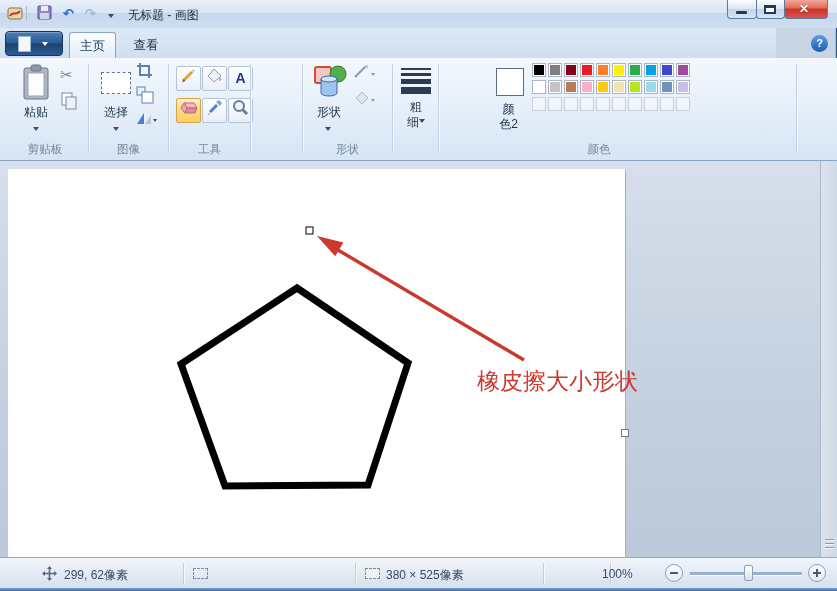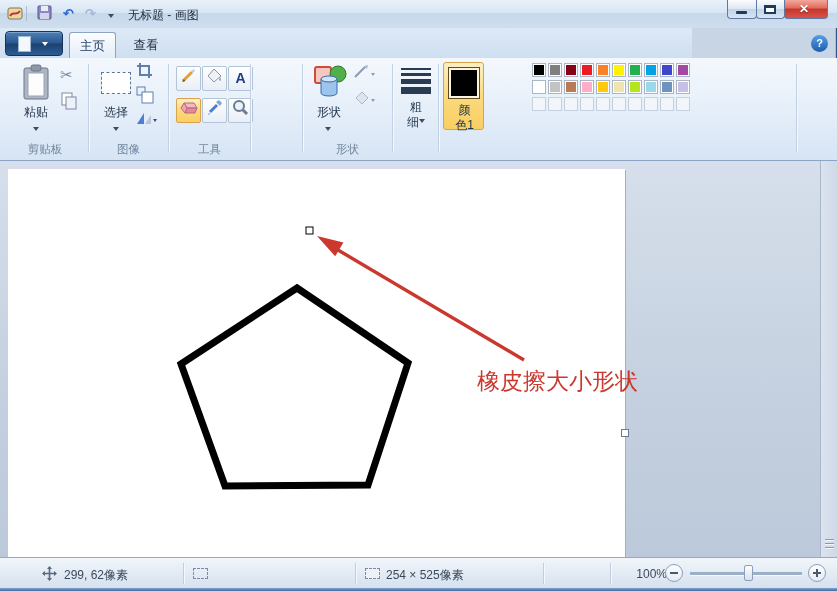--- a/index.html
+++ b/index.html
@@ -13,21 +13,21 @@
     background:linear-gradient(#e9f1fa 0%,#d7e5f3 45%,#c6d8ec 46%,#cfdeef 100%);}
   .qat-ico{position:absolute;top:5px;width:17px;height:17px;text-align:center;line-height:17px;font-size:13px;}
   #title-text{position:absolute;left:128px;top:7px;font-size:12px;color:#1c2a3a;}
   .winbtn{position:absolute;top:0;height:19px;border:1px solid #5e79a4;border-top:none;
     background:linear-gradient(#fbfdfe,#dce7f2 48%,#c3d4e7 52%,#d8e4f0);border-radius:0 0 4px 4px;}
   #btn-close{background:linear-gradient(#f4a79d,#e06b59 45%,#c6352c 50%,#d8544a);}
   .glyph-min{position:absolute;left:8px;top:11px;width:11px;height:3px;background:#1d3a5f;border-radius:1px;}
   .glyph-max{position:absolute;left:7px;top:5px;width:12px;height:9px;border:2px solid #1d3a5f;border-top-width:3px;background:#fff;}
   .glyph-x{position:absolute;left:14px;top:3px;width:14px;height:12px;color:#fff;font-weight:bold;font-size:12px;line-height:12px;text-shadow:0 1px 1px #7c1812;}
   
-  #tabrow{position:absolute;left:0;top:28px;width:692px;height:30px;
+  #tabrow{position:absolute;left:0;top:28px;width:776px;height:30px;
     background:linear-gradient(#dde9f6,#cfdff0);}
   #paint-menu{position:absolute;left:5px;top:3px;width:58px;height:25px;border-radius:4px;
     border:1px solid #16335c;background:linear-gradient(#4d80b4,#2a5791 48%,#1c416f 52%,#2d5d94);box-shadow:inset 0 1px 0 #7ba3cd;}
   .docico{position:absolute;left:12px;top:4px;width:13px;height:16px;background:#f4f8fc;border-radius:1px;box-shadow:inset 0 0 0 1px #9db6d2;}
   .tab{position:absolute;top:4px;height:26px;font-size:12.5px;color:#234;text-align:center;line-height:26px;}
   .tab-active{background:linear-gradient(#fcfdfe,#f0f5fb 50%,#e3edf8);border:1px solid #8ba4c4;border-bottom:none;border-radius:3px 3px 0 0;color:#16365c;}
   
   #ribbon{position:absolute;left:0;top:58px;width:837px;height:103px;
     background:linear-gradient(#f4f8fd,#e4eef9 55%,#d6e4f4);border-bottom:1px solid #8ba4c4;}
   .vsep{position:absolute;top:6px;width:1px;height:88px;background:#c2d1e4;box-shadow:1px 0 0 #f4f8fd;}
@@ -226,23 +226,23 @@
         <div class="abs" style="left:5px;top:6px;width:30px;height:2px;background:#2b3b52"></div>
         <div class="abs" style="left:5px;top:11px;width:30px;height:3px;background:#2b3b52"></div>
         <div class="abs" style="left:5px;top:17px;width:30px;height:5px;background:#2b3b52"></div>
         <div class="abs" style="left:5px;top:25px;width:30px;height:7px;background:#2b3b52"></div>
         <div class="rlabel abs" style="left:10px;top:38px;width:20px;line-height:15px"><span>粗细</span><span class="dd"></span></div>
       </div>
     </div>
     <div class="vsep" style="left:438px"></div>
 
     <div class="abs" style="left:439px;top:0;width:356px;height:103px">
-      <div class="bigbtn sel" style="left:4px;width:41px">
-        <div class="abs" style="left: 4px; top: 4px; width: 32px; height: 32px; border: 1px solid rgb(90, 74, 42); box-shadow: rgb(253, 244, 218) 0px 0px 0px 2px inset; background: rgb(0, 0, 0);"></div>
-        <div class="rlabel abs" style="left:9px;top:40px;width:23px;line-height:15px">颜色1</div>
+      <div class="bigbtn" style="left:49px;width:41px">
+        <div class="abs" style="left: 8px; top: 6px; width: 28px; height: 28px; border: 1px solid rgb(95, 109, 130); background: rgb(255, 255, 255);"></div>
+        <div class="rlabel abs" style="left:9px;top:40px;width:23px;line-height:15px">颜色2</div>
       </div>
       <div class="cellrow" style="left:93px;top:5px">
           <div class="cell" style="background: rgb(0, 0, 0);"></div>
           <div class="cell" style="background: rgb(127, 127, 127);"></div>
           <div class="cell" style="background: rgb(136, 0, 21);"></div>
           <div class="cell" style="background: rgb(237, 28, 36);"></div>
           <div class="cell" style="background: rgb(255, 127, 39);"></div>
           <div class="cell" style="background: rgb(255, 242, 0);"></div>
           <div class="cell" style="background: rgb(34, 177, 76);"></div>
           <div class="cell" style="background: rgb(0, 162, 232);"></div>
@@ -266,20 +266,21 @@
           <div class="cell cell-empty"></div>
           <div class="cell cell-empty"></div>
           <div class="cell cell-empty"></div>
           <div class="cell cell-empty"></div>
           <div class="cell cell-empty"></div>
           <div class="cell cell-empty"></div>
           <div class="cell cell-empty"></div>
           <div class="cell cell-empty"></div>
           <div class="cell cell-empty"></div>
         </div>
+      <div class="glabel" style="width:240px;left:40px">颜色</div>
     </div>
     <div class="vsep" style="left:796px"></div>
   </div>
 
   <div id="workarea">
     <div id="canvas"></div>
     <div id="vscroll">
       <div class="gripline" style="top:378px"></div>
       <div class="gripline" style="top:382px"></div>
       <div class="gripline" style="top:386px"></div>
@@ -297,24 +298,24 @@
   <div id="statusbar">
     <svg class="abs" style="left:42px;top:8px" width="15" height="15">
       <path d="M7.5 1 V14 M1 7.5 H14" stroke="#5a6a7e" stroke-width="1.6"></path>
       <path d="M7.5 0 l2.5 3 h-5 z M7.5 15 l2.5 -3 h-5 z M0 7.5 l3 -2.5 v5 z M15 7.5 l-3 -2.5 v5 z" fill="#5a6a7e"></path>
     </svg>
     <span class="stext" style="left:64px">299, 62像素</span>
     <span class="sdiv" style="left:183px"></span>
     <span class="abs" style="left:193px;top:10px;width:15px;height:11px;border:1px dashed #7b8aa5"></span>
     <span class="sdiv" style="left:355px"></span>
     <span class="abs" style="left:365px;top:10px;width:15px;height:11px;border:1px dashed #7b8aa5;background:#eef2f8"></span>
-    <span class="stext" style="left:386px">254 × 525像素</span>
+    <span class="stext" style="left:386px">380 × 525像素</span>
     <span class="sdiv" style="left:543px"></span>
     <span class="sdiv" style="left:610px"></span>
-    <span class="stext" style="left:627px;width:40px;text-align:right">100%</span>
+    <span class="stext" style="left:602px;width:40px;text-align:left">100%</span>
     <span class="zbtn" style="left:665px">
         <span class="abs" style="left:4px;top:7px;width:8px;height:2px;background:#4a5a6e"></span>
       </span>
     <span class="abs" style="left:690px;top:14px;width:112px;height:3px;background:#9ab0c9;box-shadow:0 1px 0 #f4f8fc"></span>
     <span class="abs" style="left:744px;top:7px;width:9px;height:16px;border:1px solid #8aa0bc;border-radius:2px;background:linear-gradient(#fdfefe,#d8e1ec)"></span>
     <span class="zbtn" style="left:808px">
       <span class="abs" style="left:4px;top:7px;width:8px;height:2px;background:#4a5a6e"></span>
       <span class="abs" style="left:7px;top:4px;width:2px;height:8px;background:#4a5a6e"></span>
     </span>
   </div>

